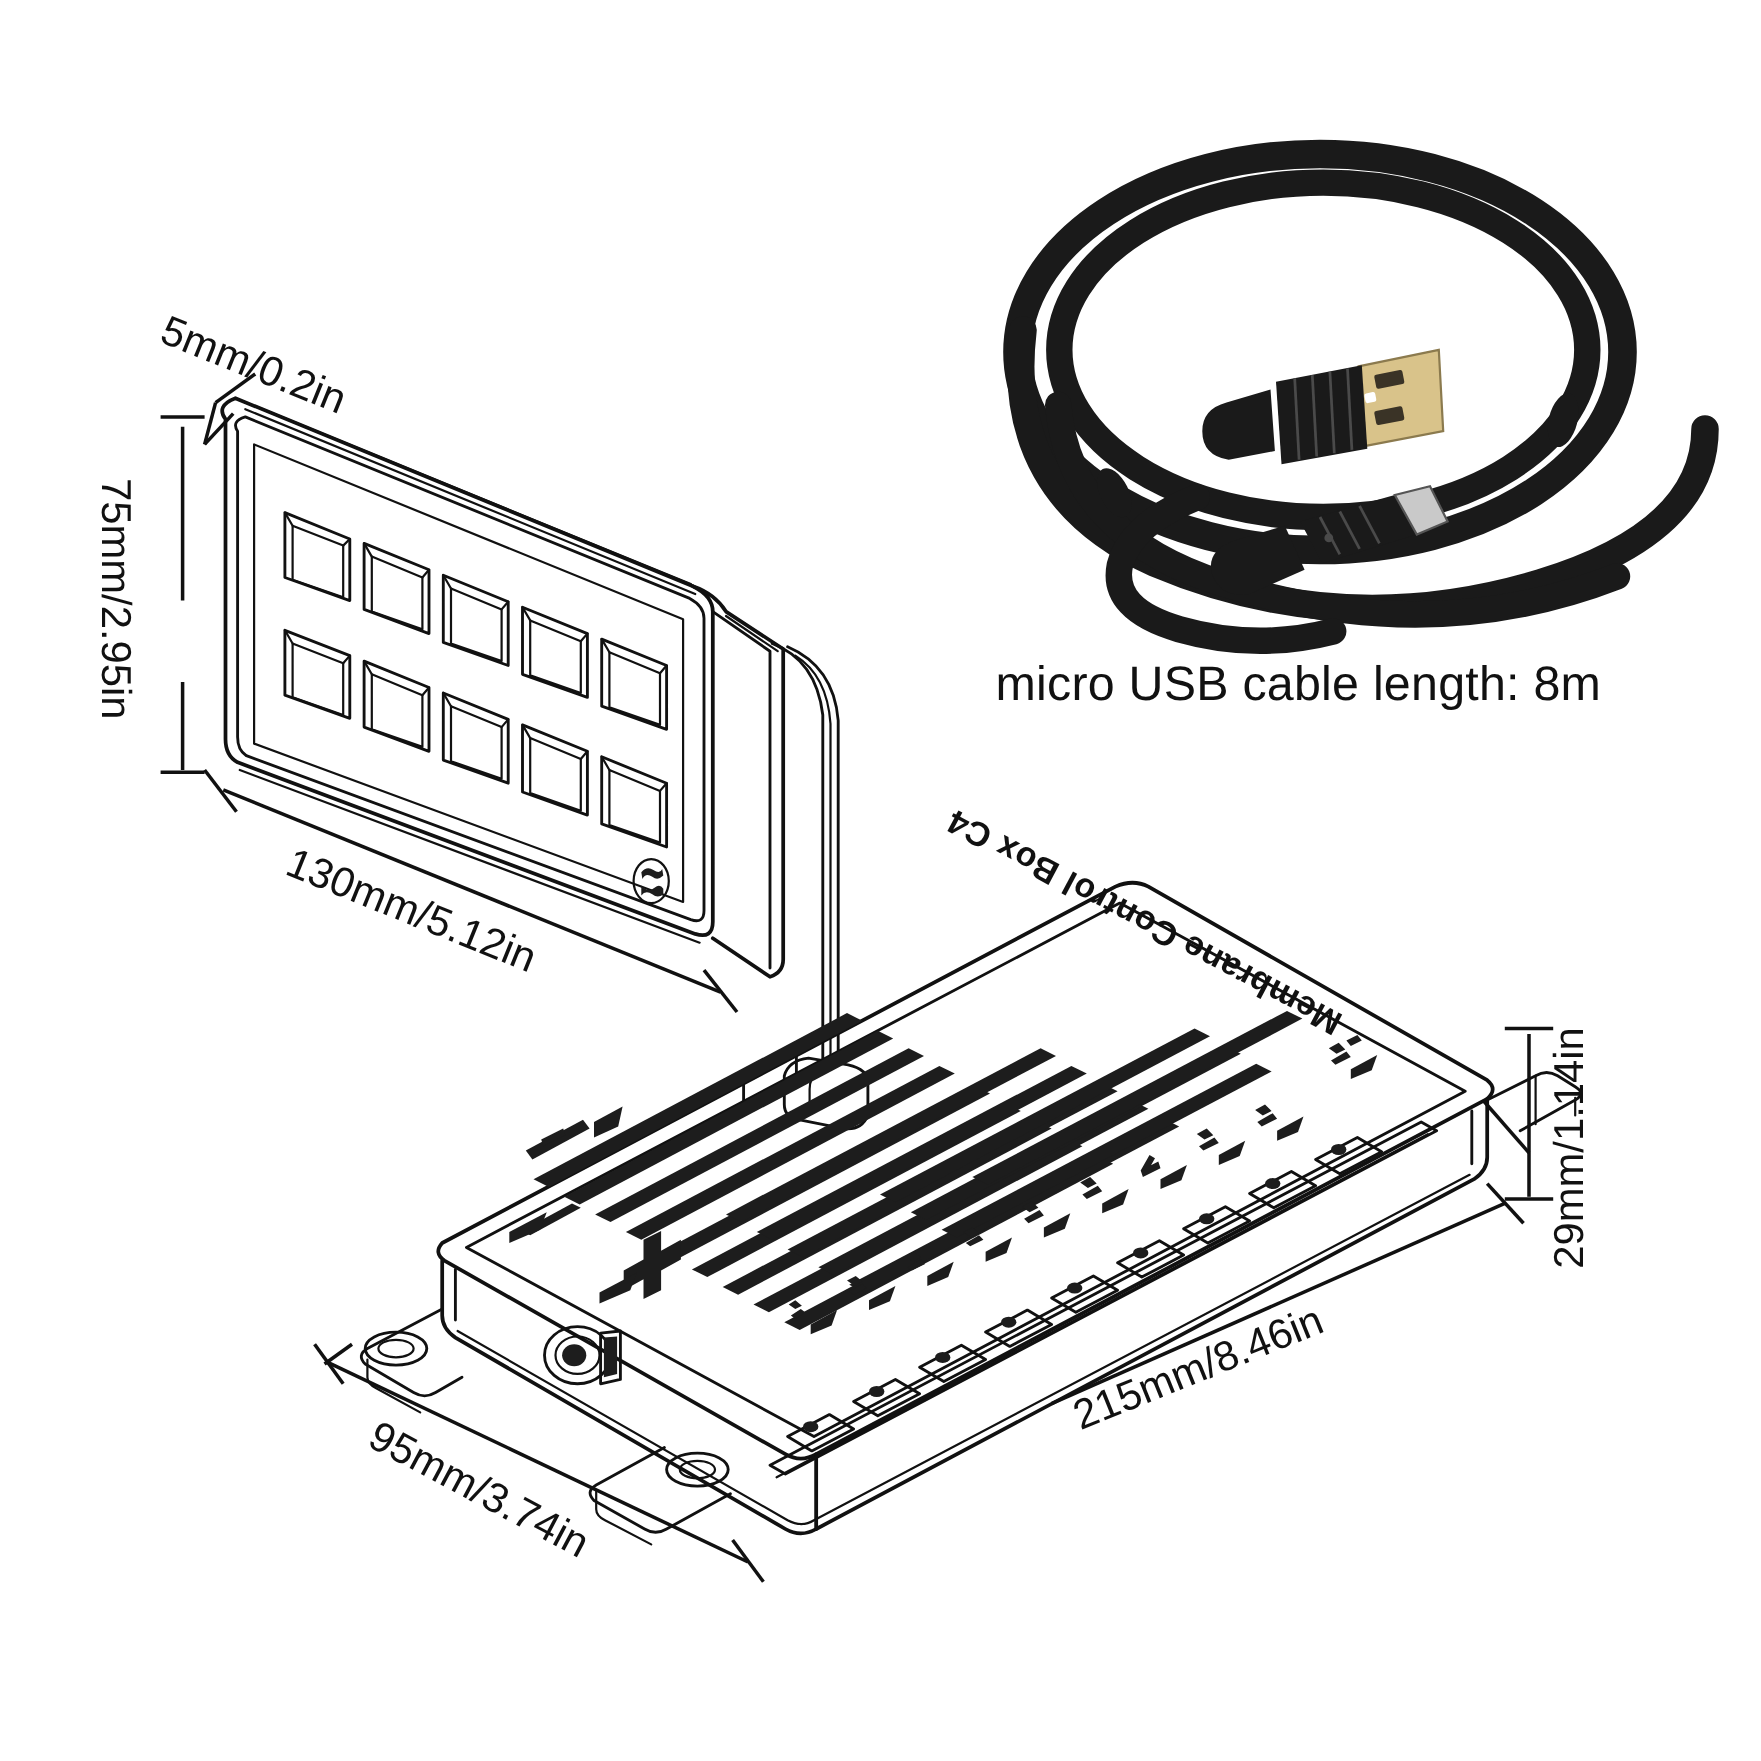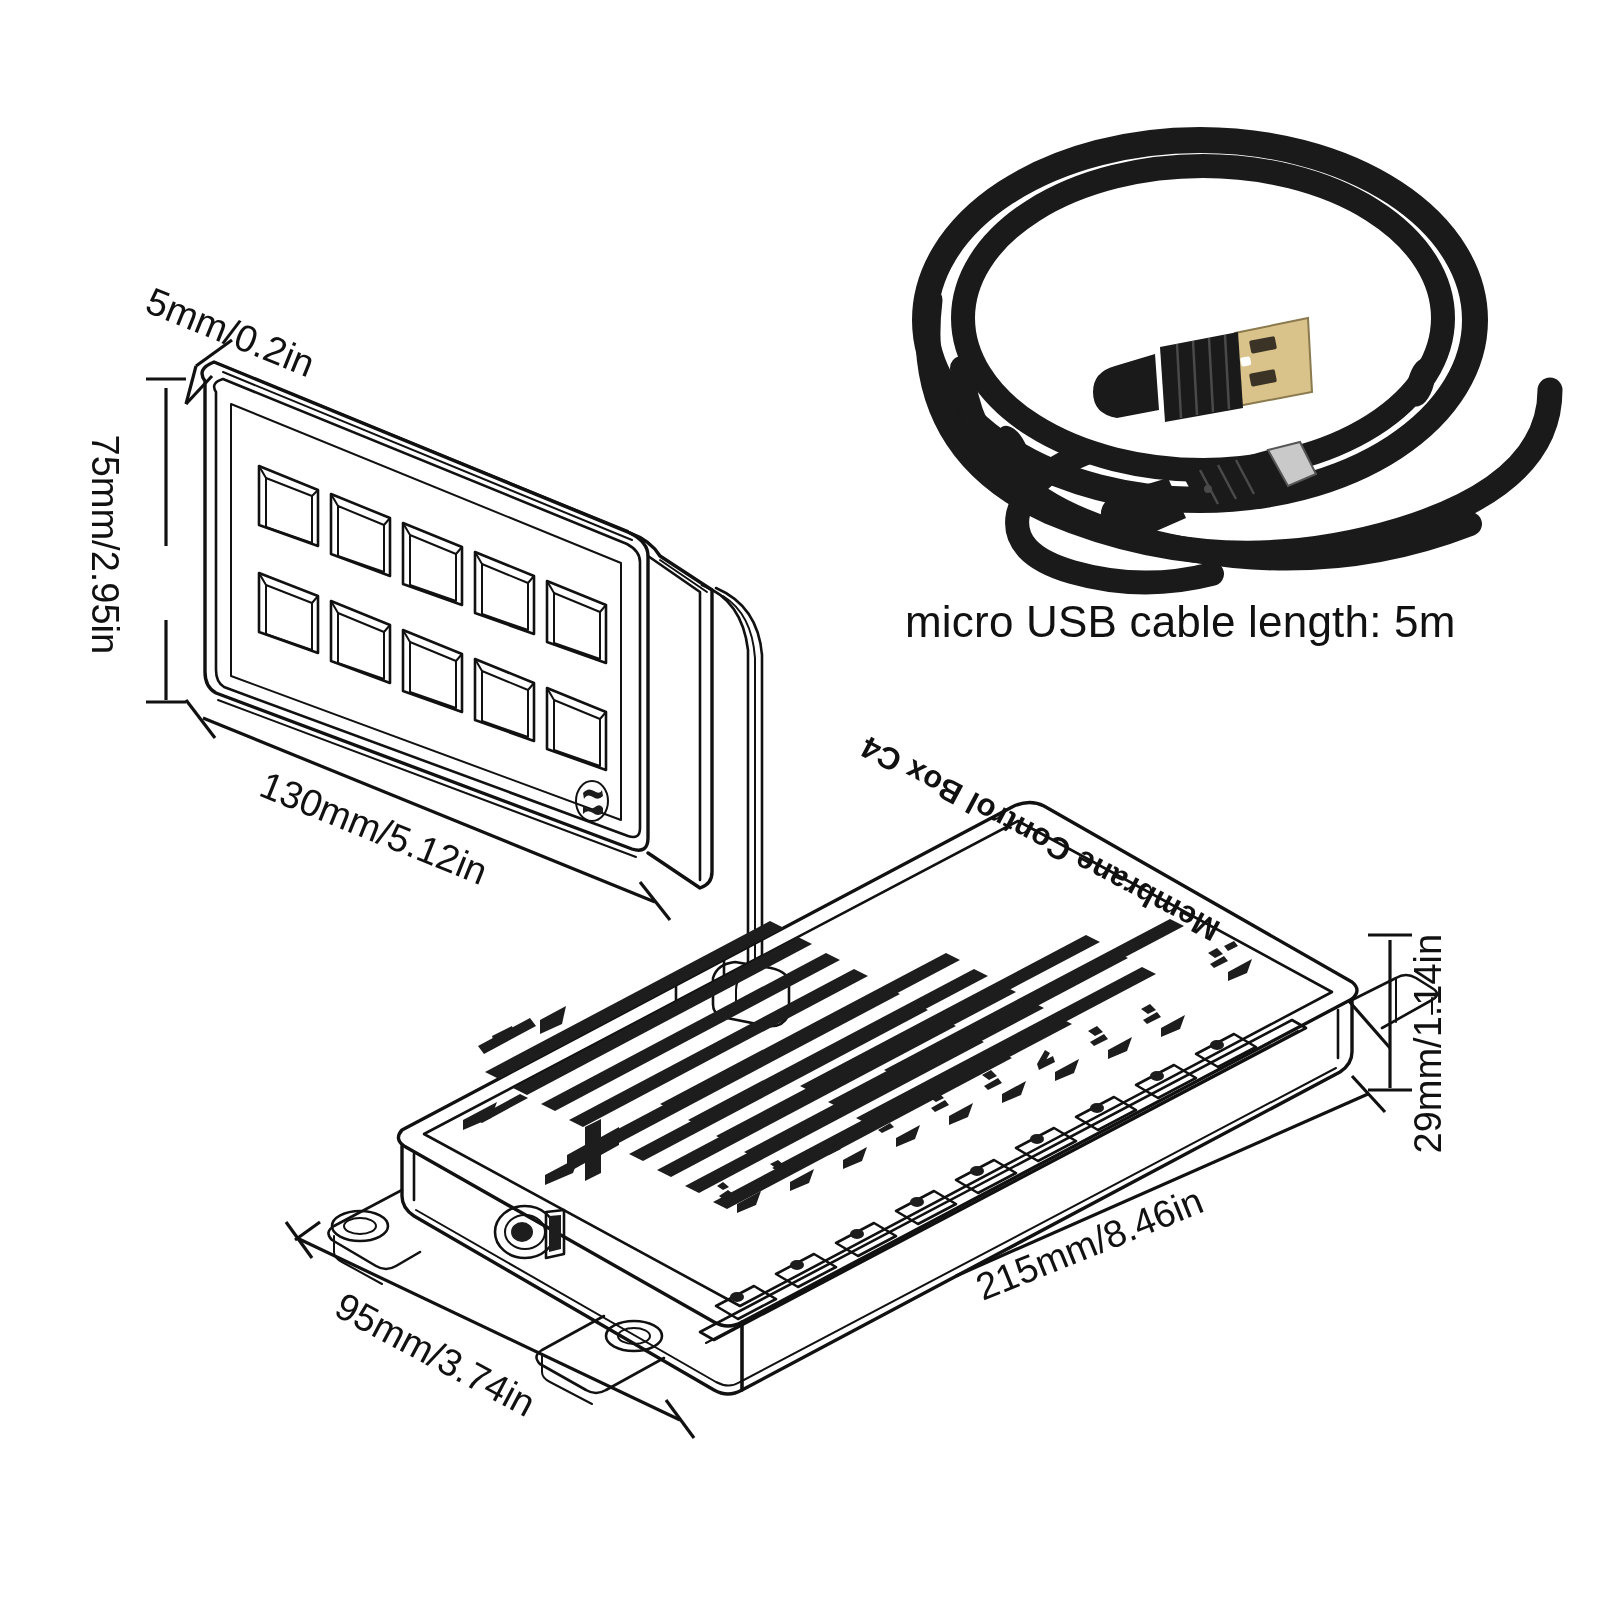--- a/index.html
+++ b/index.html
@@ -354,17 +354,17 @@
   <div class="dimlabel" id="lbl-75mm">75mm/2.95in</div>
 
   <div class="dimlabel" id="lbl-130mm">130mm/5.12in</div>
 
   <div class="dimlabel" id="lbl-29mm">29mm/1.14in</div>
 
   <div class="dimlabel" id="lbl-215mm">215mm/8.46in</div>
 
   <div class="dimlabel" id="lbl-95mm">95mm/3.74in</div>
 
-  <div id="cable-caption">micro USB cable length: 5m</div>
+  <div id="cable-caption">micro USB cable length: 8m</div>
 
   <div class="boxtitle" style="left:840px;top:820px;transform:rotate(208deg);">Membrane Control Box C4</div>
 
 </div>
 
 </body></html>

